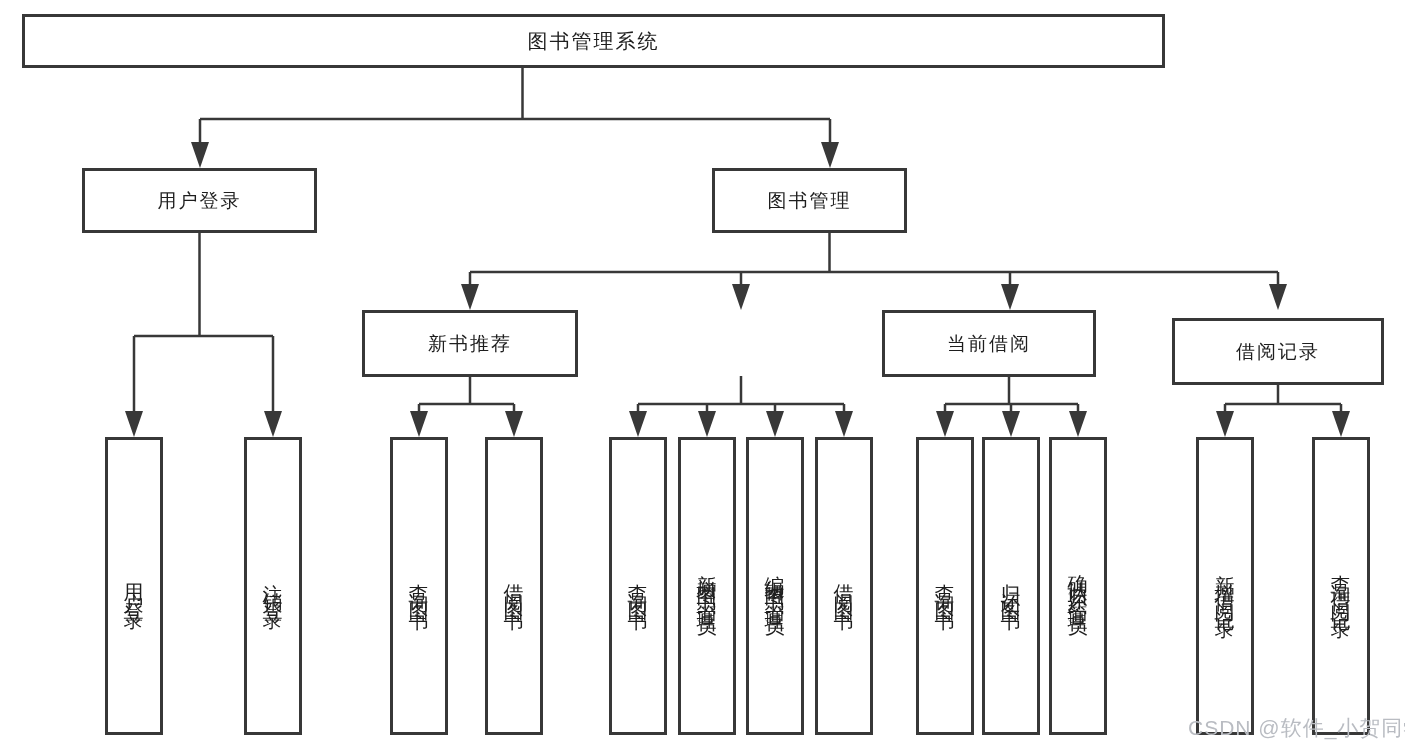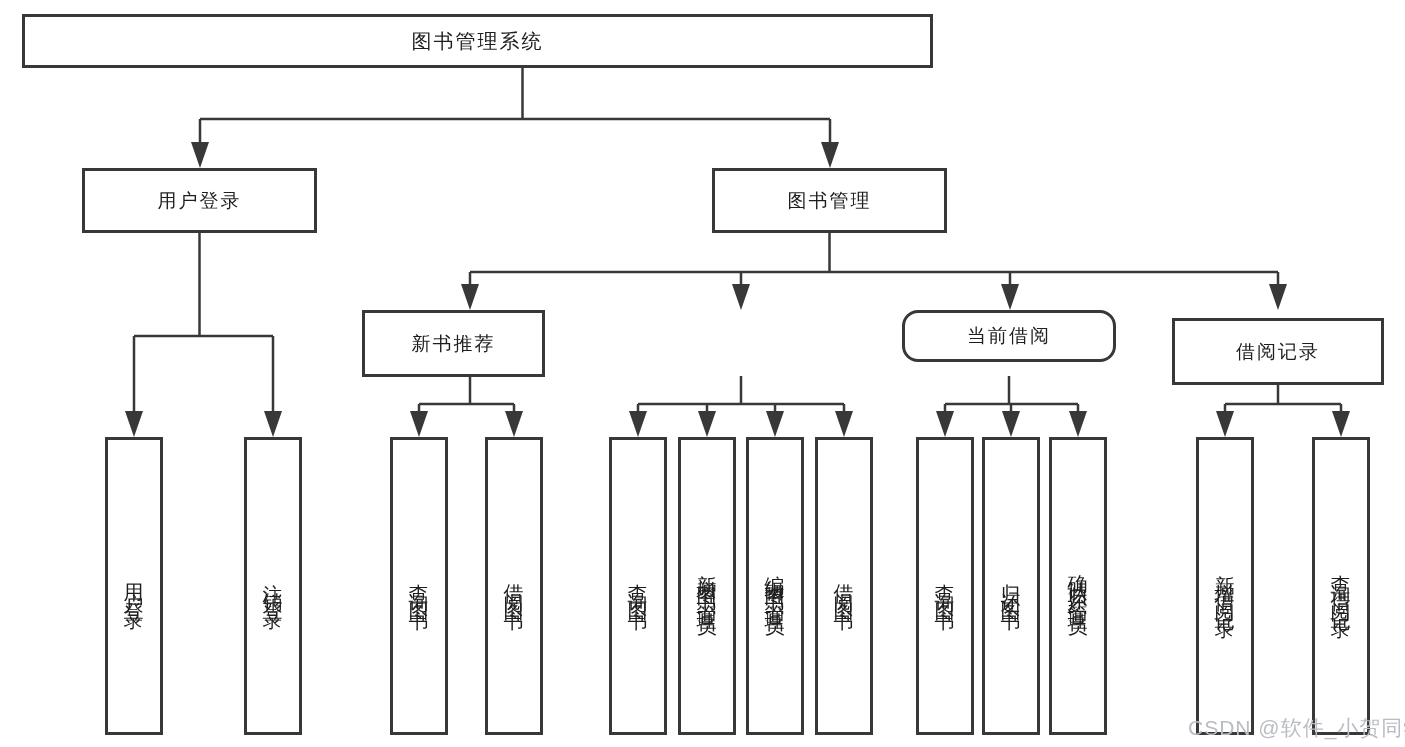--- a/index.html
+++ b/index.html
@@ -99,27 +99,27 @@
       <polygon points="766,411 784,411 775,437"></polygon>
       <polygon points="835,411 853,411 844,437"></polygon>
       <polygon points="936,411 954,411 945,437"></polygon>
       <polygon points="1002,411 1020,411 1011,437"></polygon>
       <polygon points="1069,411 1087,411 1078,437"></polygon>
       <polygon points="1216,411 1234,411 1225,437"></polygon>
       <polygon points="1332,411 1350,411 1341,437"></polygon>
     </g>
   </svg>
 
-  <div class="node root" style="left:22px; top:14px; width:911px; height:54px;">图书管理系统</div>
+  <div class="node root" style="left:22px; top:14px; width:1143px; height:54px;">图书管理系统</div>
 
   <div class="node" style="left:82px; top:168px; width:235px; height:65px;">用户登录</div>
-  <div class="node" style="left:712px; top:168px; width:235px; height:65px;">图书管理</div>
+  <div class="node" style="left:712px; top:168px; width:195px; height:65px;">图书管理</div>
 
-  <div class="node" style="left:362px; top:310px; width:183px; height:67px;">新书推荐</div>
-  <div class="node" style="left:902px; top:310px; width:214px; height:52px;border-radius:16px;">当前借阅</div>
+  <div class="node" style="left:362px; top:310px; width:216px; height:67px;">新书推荐</div>
+  <div class="node" style="left:882px; top:310px; width:214px; height:67px;">当前借阅</div>
   <div class="node" style="left:1172px; top:310px; width:212px; height:67px;margin-top:8px;">借阅记录</div>
 
   <div class="leaf" style="left:105px;">用户登录</div>
   <div class="leaf" style="left:244px;">注销登录</div>
 
   <div class="leaf" style="left:390px;">查询图书</div>
   <div class="leaf" style="left:485px;">借阅图书</div>
 
   <div class="leaf" style="left:609px;">查询图书</div>
   <div class="leaf" style="left:678px; letter-spacing:6px;">新增图书（管理员）</div>

